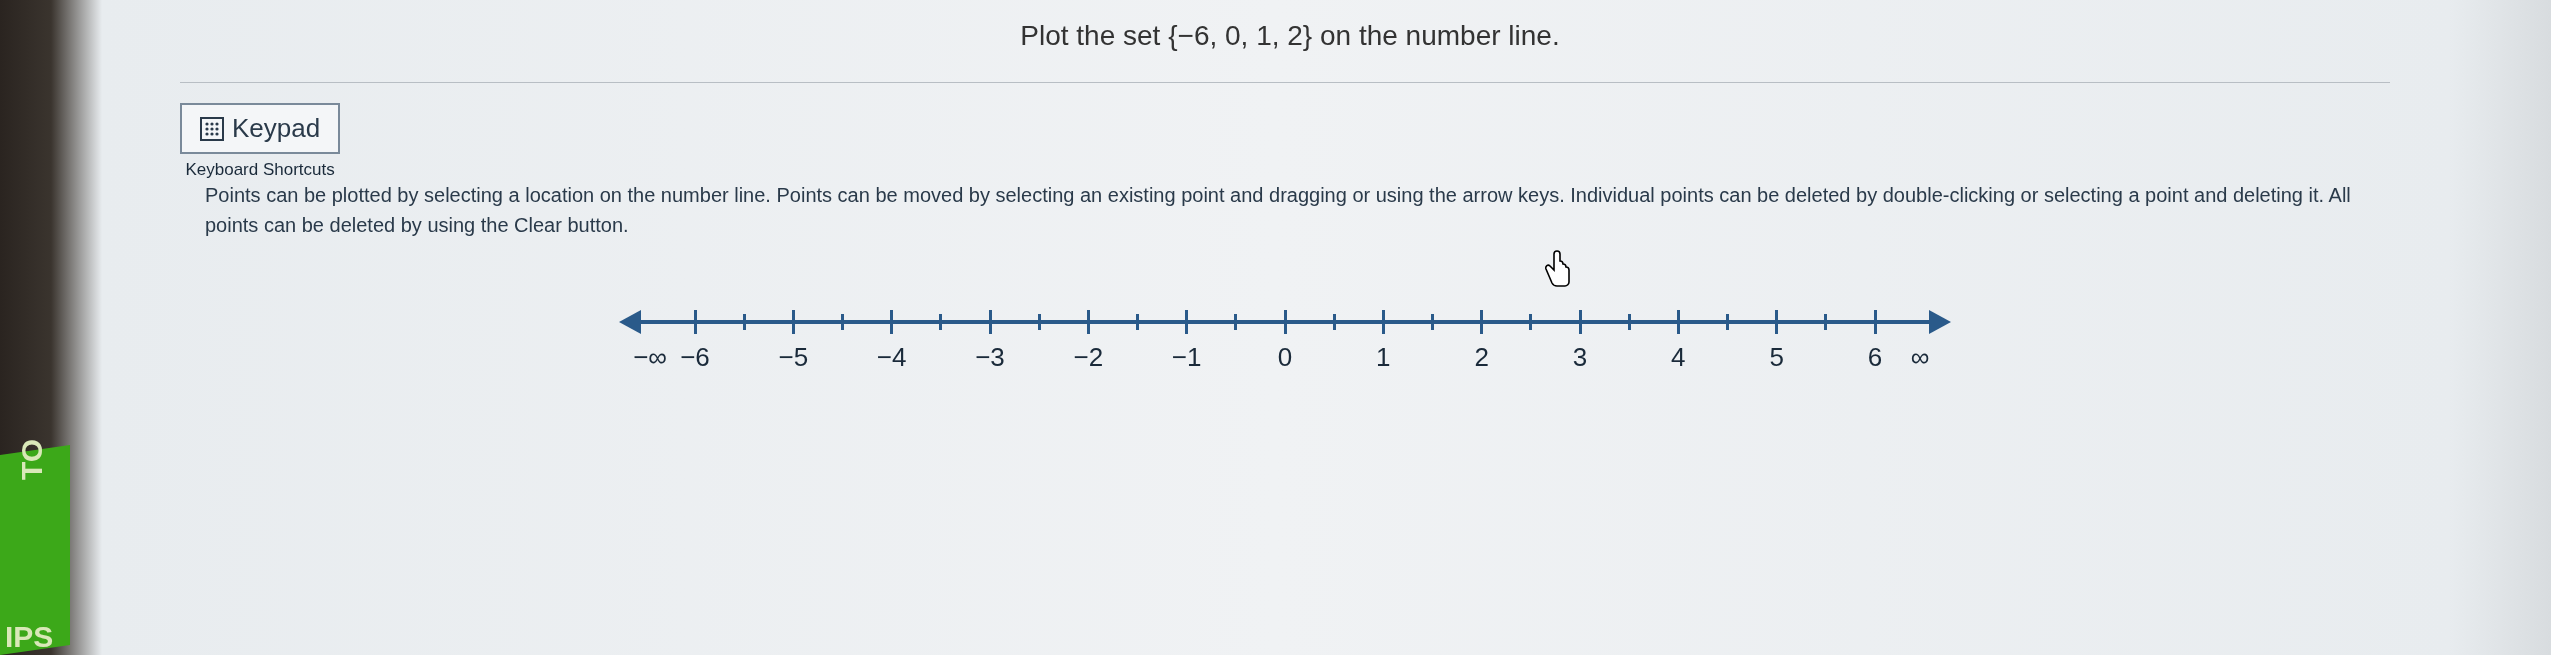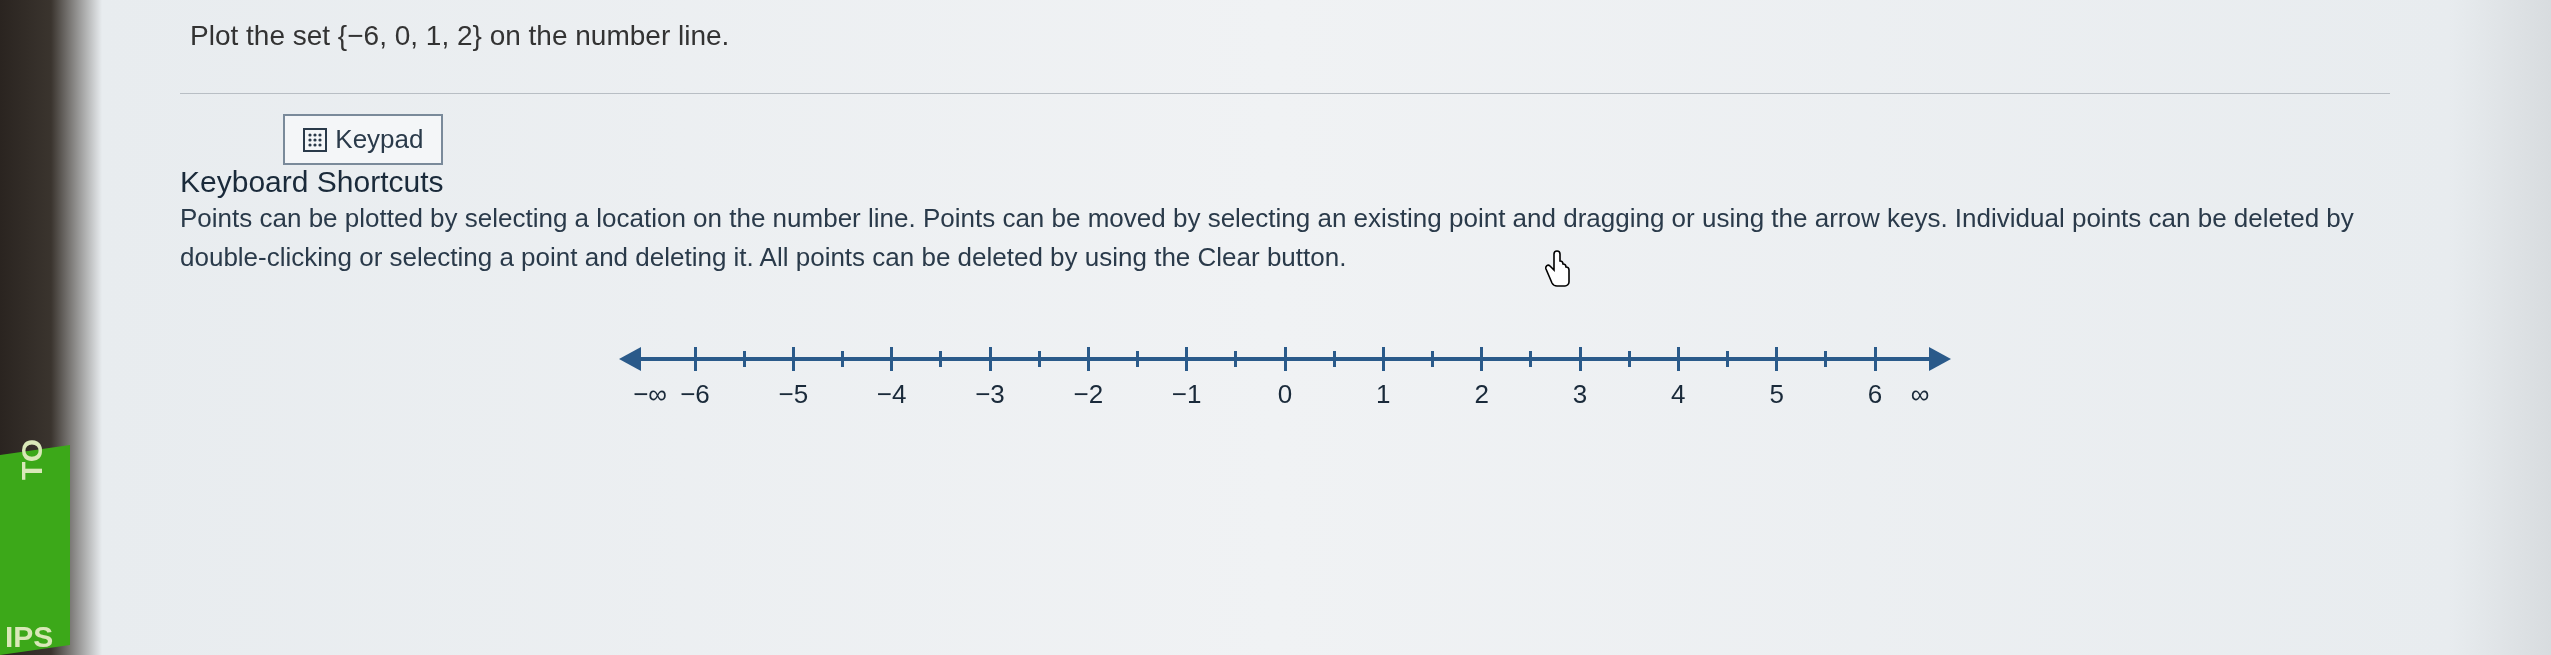--- a/index.html
+++ b/index.html
@@ -51,22 +51,23 @@
     position: absolute;
     left: 100px;
     top: 0;
     width: 2350px;
     height: 655px;
     padding: 20px 60px 20px 80px;
   }
   .question {
     font-size: 28px;
     color: #333;
-    margin-bottom: 41px;
+    margin-bottom: 30px;
     padding-left: 10px;
+    text-align: center;
   }
   .divider {
     border-top: 1px solid #b8bec4;
     margin: 10px 0 20px 0;
   }
   .keypad-btn {
     display: inline-flex;
     align-items: center;
     gap: 8px;
     border: 2px solid #7a8a9a;
@@ -74,45 +75,47 @@
     padding: 8px 18px;
     font-size: 26px;
     color: #2a3a4a;
     cursor: pointer;
   }
   .keypad-icon {
     display: inline-block;
     width: 24px; height: 24px;
   }
   .shortcuts-link {
-    font-size: 30px;
+    font-size: 17px;
     color: #1a2a3a;
     text-decoration: none;
     cursor: pointer;
+    margin-top: 6px;
     display: block;
-    text-align: left;
+    text-align: center;
   }
   .answer-header {
     font-size: 26px;
     color: #1a2a3a;
     font-weight: 500;
   }
   .how-link {
     font-size: 24px;
     color: #1a6a9a;
     cursor: pointer;
     margin-bottom: 25px;
     display: inline-block;
   }
   .instructions {
-    font-size: 26px;
+    font-size: 20px;
     color: #2a3a4a;
     line-height: 1.5;
     margin-bottom: 60px;
     max-width: 2200px;
+    margin-left: 25px;
   }
   .number-line-wrap {
     display: flex;
     justify-content: center;
     margin-top: 40px;
   }
   .number-line {
     position: relative;
     width: 1320px;
     height: 80px;

